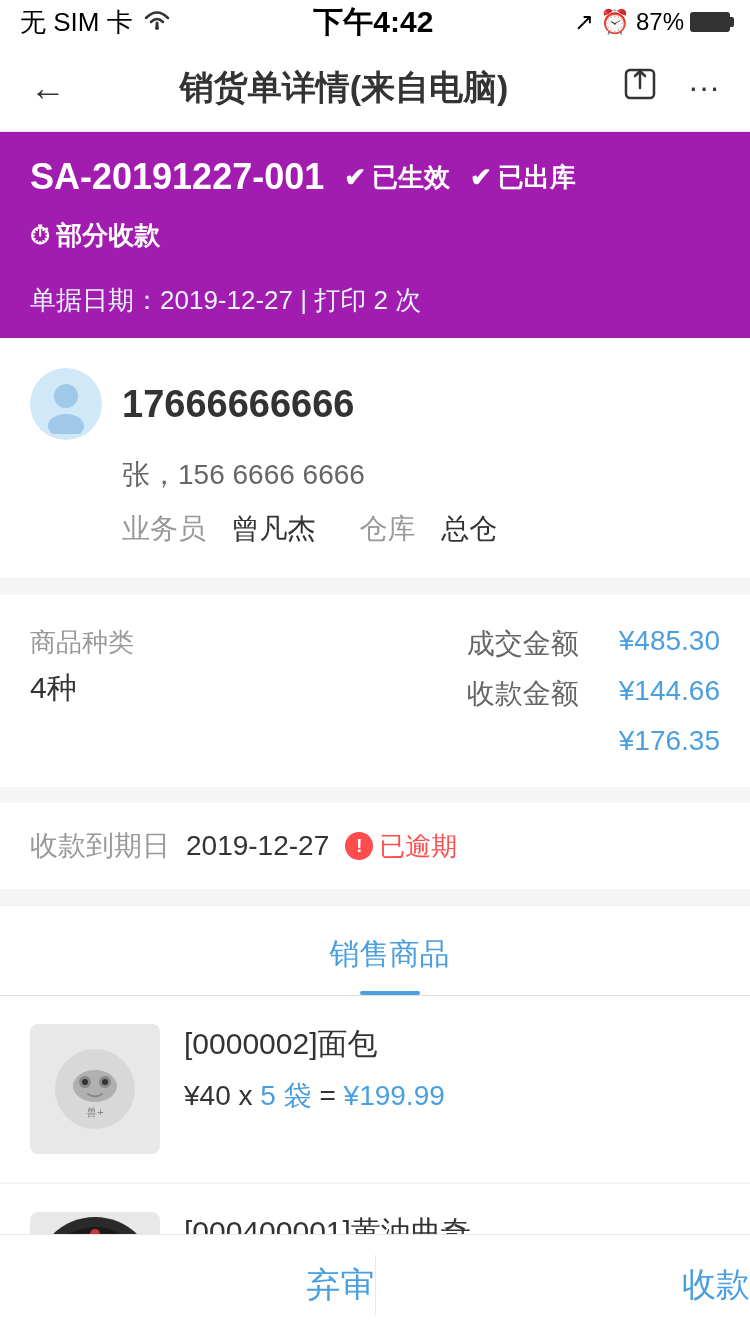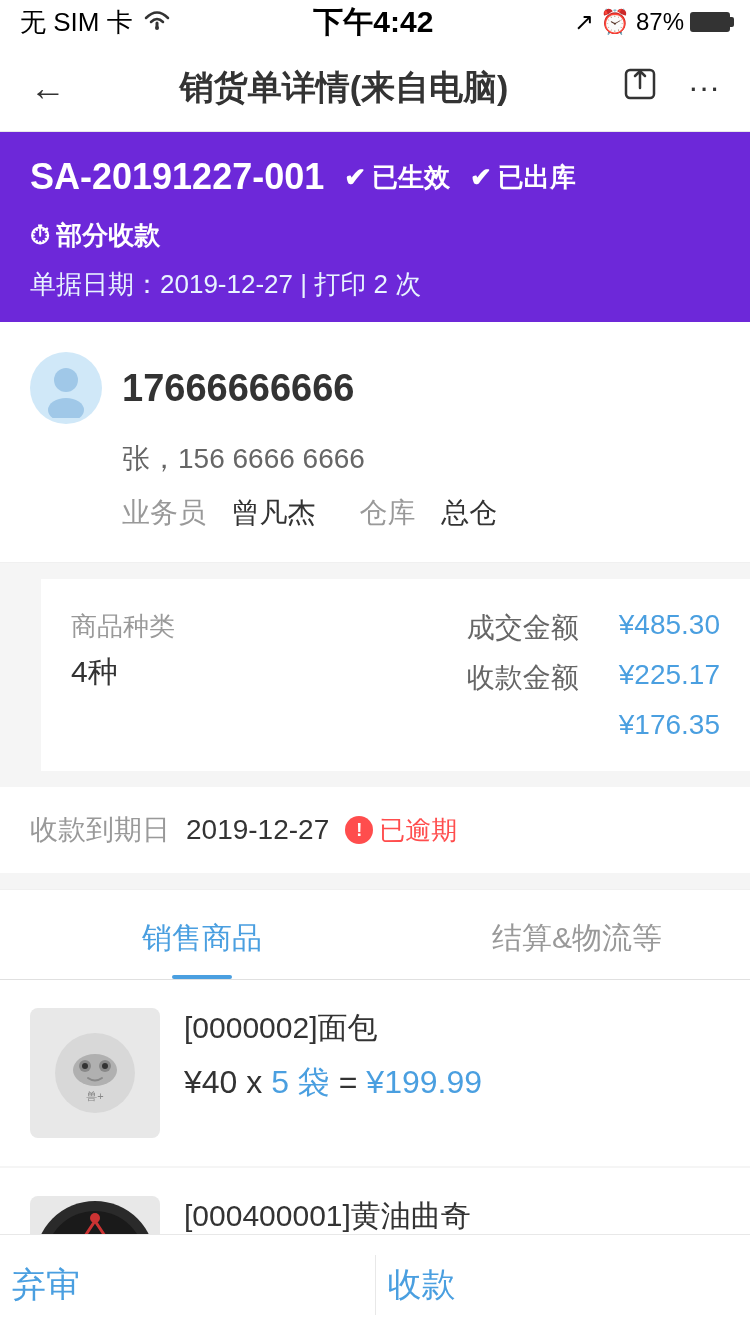--- a/index.html
+++ b/index.html
@@ -62,38 +62,38 @@
     .nav-back {
       font-size: 36px;
       color: #333;
       cursor: pointer;
     }
     .nav-actions { display: flex; align-items: center; gap: 30px; }
     .nav-icon { font-size: 32px; color: #333; cursor: pointer; }
 
     
     .header-banner {
-      background: #6d28d9;
+      background: #a21caf;
       padding: 24px 30px 20px;
     }
     .banner-order-id {
       font-size: 36px;
       font-weight: 700;
       color: #fff;
       display: flex;
       align-items: center;
       gap: 20px;
       flex-wrap: wrap;
     }
     .banner-status {
       display: flex; align-items: center; gap: 6px;
       font-size: 26px; color: #fff;
     }
     .banner-date {
-      margin-top: 14px;
+      margin-top: 30px;
       font-size: 26px;
       color: #e8f4ff;
     }
 
     
     .customer-section {
       background: #fff;
       padding: 30px;
       display: flex;
       flex-direction: column;
@@ -135,21 +135,20 @@
     .meta-value { color: #333; }
 
     
     .summary-section {
       background: #fff;
       padding: 30px;
       display: flex;
       justify-content: space-between;
       align-items: flex-start;
       border-top: 16px solid #f5f5f5;
-      margin-left: 41px;
     }
     .summary-left { display: flex; flex-direction: column; gap: 8px; }
     .summary-label { font-size: 26px; color: #999; }
     .summary-count { font-size: 30px; color: #333; }
     .summary-right {
       display: flex;
       flex-direction: column;
       gap: 12px;
       align-items: flex-end;
     }
@@ -246,21 +245,21 @@
     .product-sku {
       display: inline-block;
       background: #f0f0f0;
       border-radius: 4px;
       padding: 4px 14px;
       font-size: 24px;
       color: #666;
       margin-bottom: 12px;
     }
     .product-price {
-      font-size: 32px;
+      font-size: 28px;
       color: #333;
     }
     .product-qty { color: #4a9fe0; }
     .product-total { color: #4a9fe0; font-weight: 500; }
 
     
     .owl-placeholder {
       width: 100%; height: 100%;
       background: #e8e8e8;
       display: flex; align-items: center; justify-content: center;
@@ -272,24 +271,24 @@
       bottom: 0; left: 0;
       width: 750px;
       height: 100px;
       background: #fff;
       border-top: 1px solid #e8e8e8;
       display: flex;
       align-items: center;
     }
     .bottom-btn {
       flex: 1;
-      text-align: left;
+      text-align: right;
       font-size: 34px;
       cursor: pointer;
-      padding: 20px 12px;
+      padding: 20px 0;
     }
     .bottom-btn.cancel { color: #4a9fe0; }
     .bottom-btn.confirm { color: #4a9fe0; }
     .bottom-divider {
       width: 1px;
       height: 60px;
       background: #e8e8e8;
     }
   </style>
 </head>
@@ -383,43 +382,40 @@
     <span class="summary-label">商品种类</span>
     <span class="summary-count">4种</span>
   </div>
   <div class="summary-right">
     <div class="summary-row">
       <span class="summary-row-label">成交金额</span>
       <span class="summary-row-value">¥485.30</span>
     </div>
     <div class="summary-row">
       <span class="summary-row-label">收款金额</span>
-      <span class="summary-row-value">¥225.17</span>
+      <span class="summary-row-value">¥144.66</span>
     </div>
     <div class="summary-row">
       <span class="summary-row-value">¥176.35</span>
     </div>
   </div>
 </div>
 
 <div class="due-section">
   <span class="due-label">收款到期日</span>
   <span class="due-date">2019-12-27</span>
   <span class="overdue-badge">
     <span class="overdue-dot">!</span>
     <span class="overdue-text">已逾期</span>
   </span>
 </div>
 
 <div class="tabs-container">
   <div class="tab active">
     <span>销售商品</span>
-  </div>
-  <div class="tab inactive">
-    <span>结算&amp;物流等</span>
   </div>
 </div>
 
 <div class="product-list">
 
   <div class="product-item">
     <div class="product-thumbnail">
       <div class="owl-placeholder">
         <svg width="90" height="90" viewBox="0 0 90 90">
           <circle cx="45" cy="45" r="40" fill="#d8d8d8"></circle>

